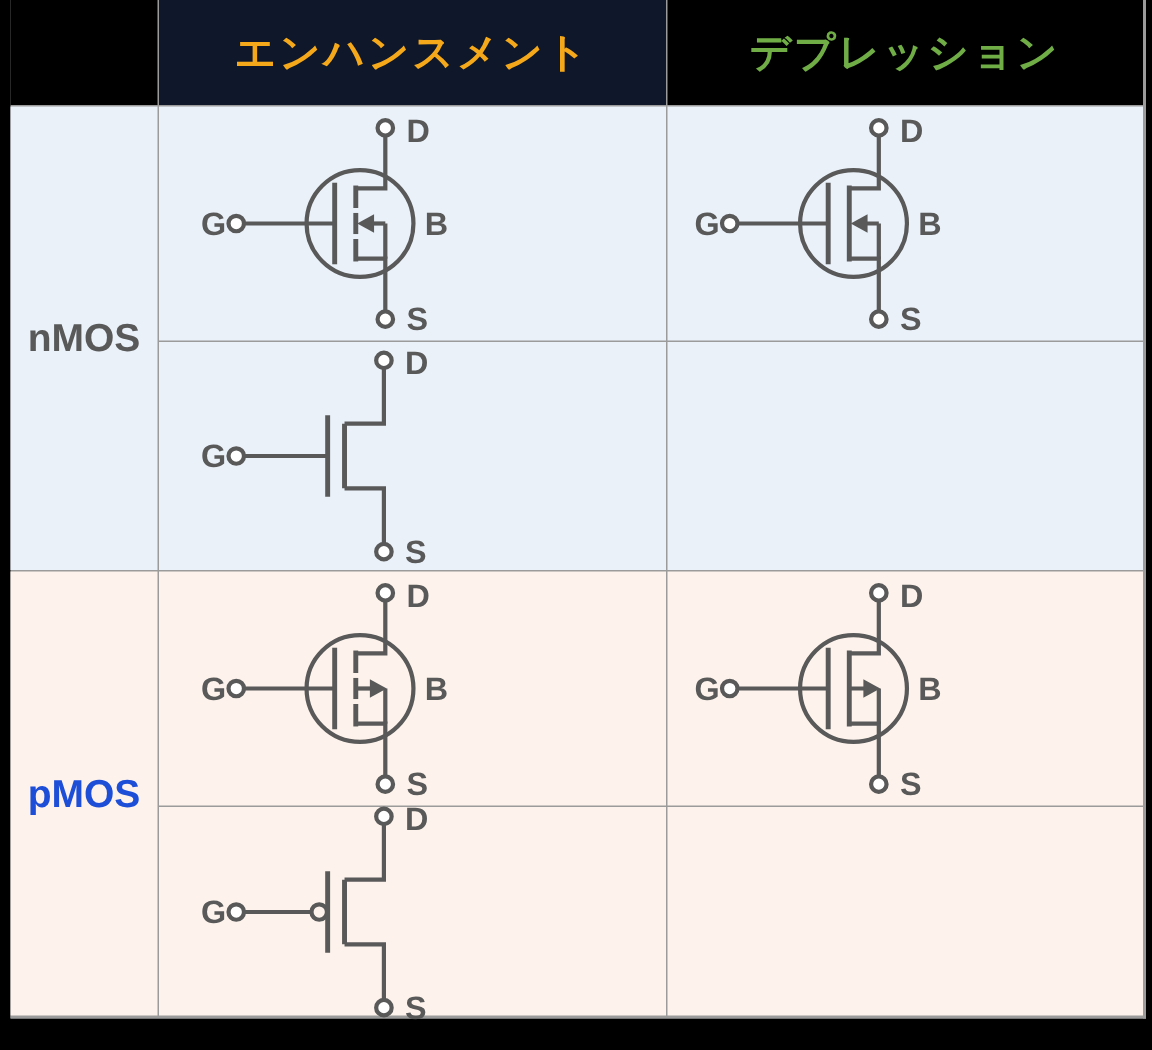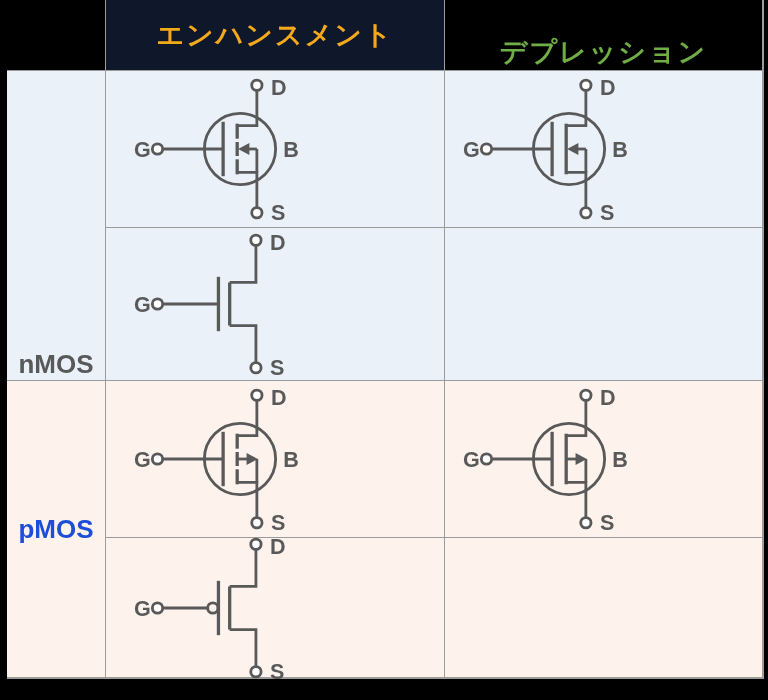--- a/index.html
+++ b/index.html
@@ -14,21 +14,21 @@
     grid-template-columns:98px 338px 317px;
     grid-template-rows:70px 156px 152px 156px 139px;
     gap:1px;
     border-right:2px solid #9B9B9B;
     border-bottom:2px solid #9B9B9B;
   }
   .cell{display:flex;align-items:center;justify-content:center;}
   .c1r1{grid-column:1;grid-row:1;}
   .c2r1{grid-column:2;grid-row:1;}
   .c3r1{grid-column:3;grid-row:1;}
-  .c1r2{grid-column:1;grid-row:2 / span 2;align-items:flex-end;}
+  .c1r2{grid-column:1;grid-row:2 / span 2;}
   .c2r2{grid-column:2;grid-row:2;}
   .c3r2{grid-column:3;grid-row:2;}
   .c2r3{grid-column:2;grid-row:3;}
   .c3r3{grid-column:3;grid-row:3;}
   .c1r4{grid-column:1;grid-row:4 / span 2;}
   .c2r4{grid-column:2;grid-row:4;}
   .c3r4{grid-column:3;grid-row:4;}
   .c2r5{grid-column:2;grid-row:5;}
   .c3r5{grid-column:3;grid-row:5;}
   .header-text{font-size:27px;font-weight:700;letter-spacing:2px;}
@@ -43,21 +43,21 @@
 <body style="background-color: rgb(0, 0, 0);">
 
 <div class="table" style="background-color: rgb(155, 155, 155); border-right-color: rgb(155, 155, 155); border-bottom-color: rgb(155, 155, 155);">
 
   <div class="cell c1r1" style="background-color: rgb(0, 0, 0);"></div>
 
   <div class="cell c2r1" style="background-color: #0f172a;">
     <span class="header-text" style="color: rgb(245, 169, 26);">エンハンスメント</span>
   </div>
 
-  <div class="cell c3r1" style="background-color: rgb(0, 0, 0); align-items: flex-end;">
+  <div class="cell c3r1" style="background-color: rgb(0, 0, 0);">
     <span class="header-text" style="color: rgb(112, 173, 71);">デプレッション</span>
   </div>
 
   <div class="cell c1r2" style="background-color: rgb(234, 241, 249);">
     <span class="rowlabel" style="color: rgb(89, 89, 89);">nMOS</span>
   </div>
 
   <div class="cell c2r2" style="background-color: rgb(234, 241, 249);">
     <svg class="symbolwrap" width="216" height="150" viewBox="0 0 230 160">
         <circle cx="115" cy="80" r="38" fill="none" stroke="#595959" stroke-width="3"></circle>

